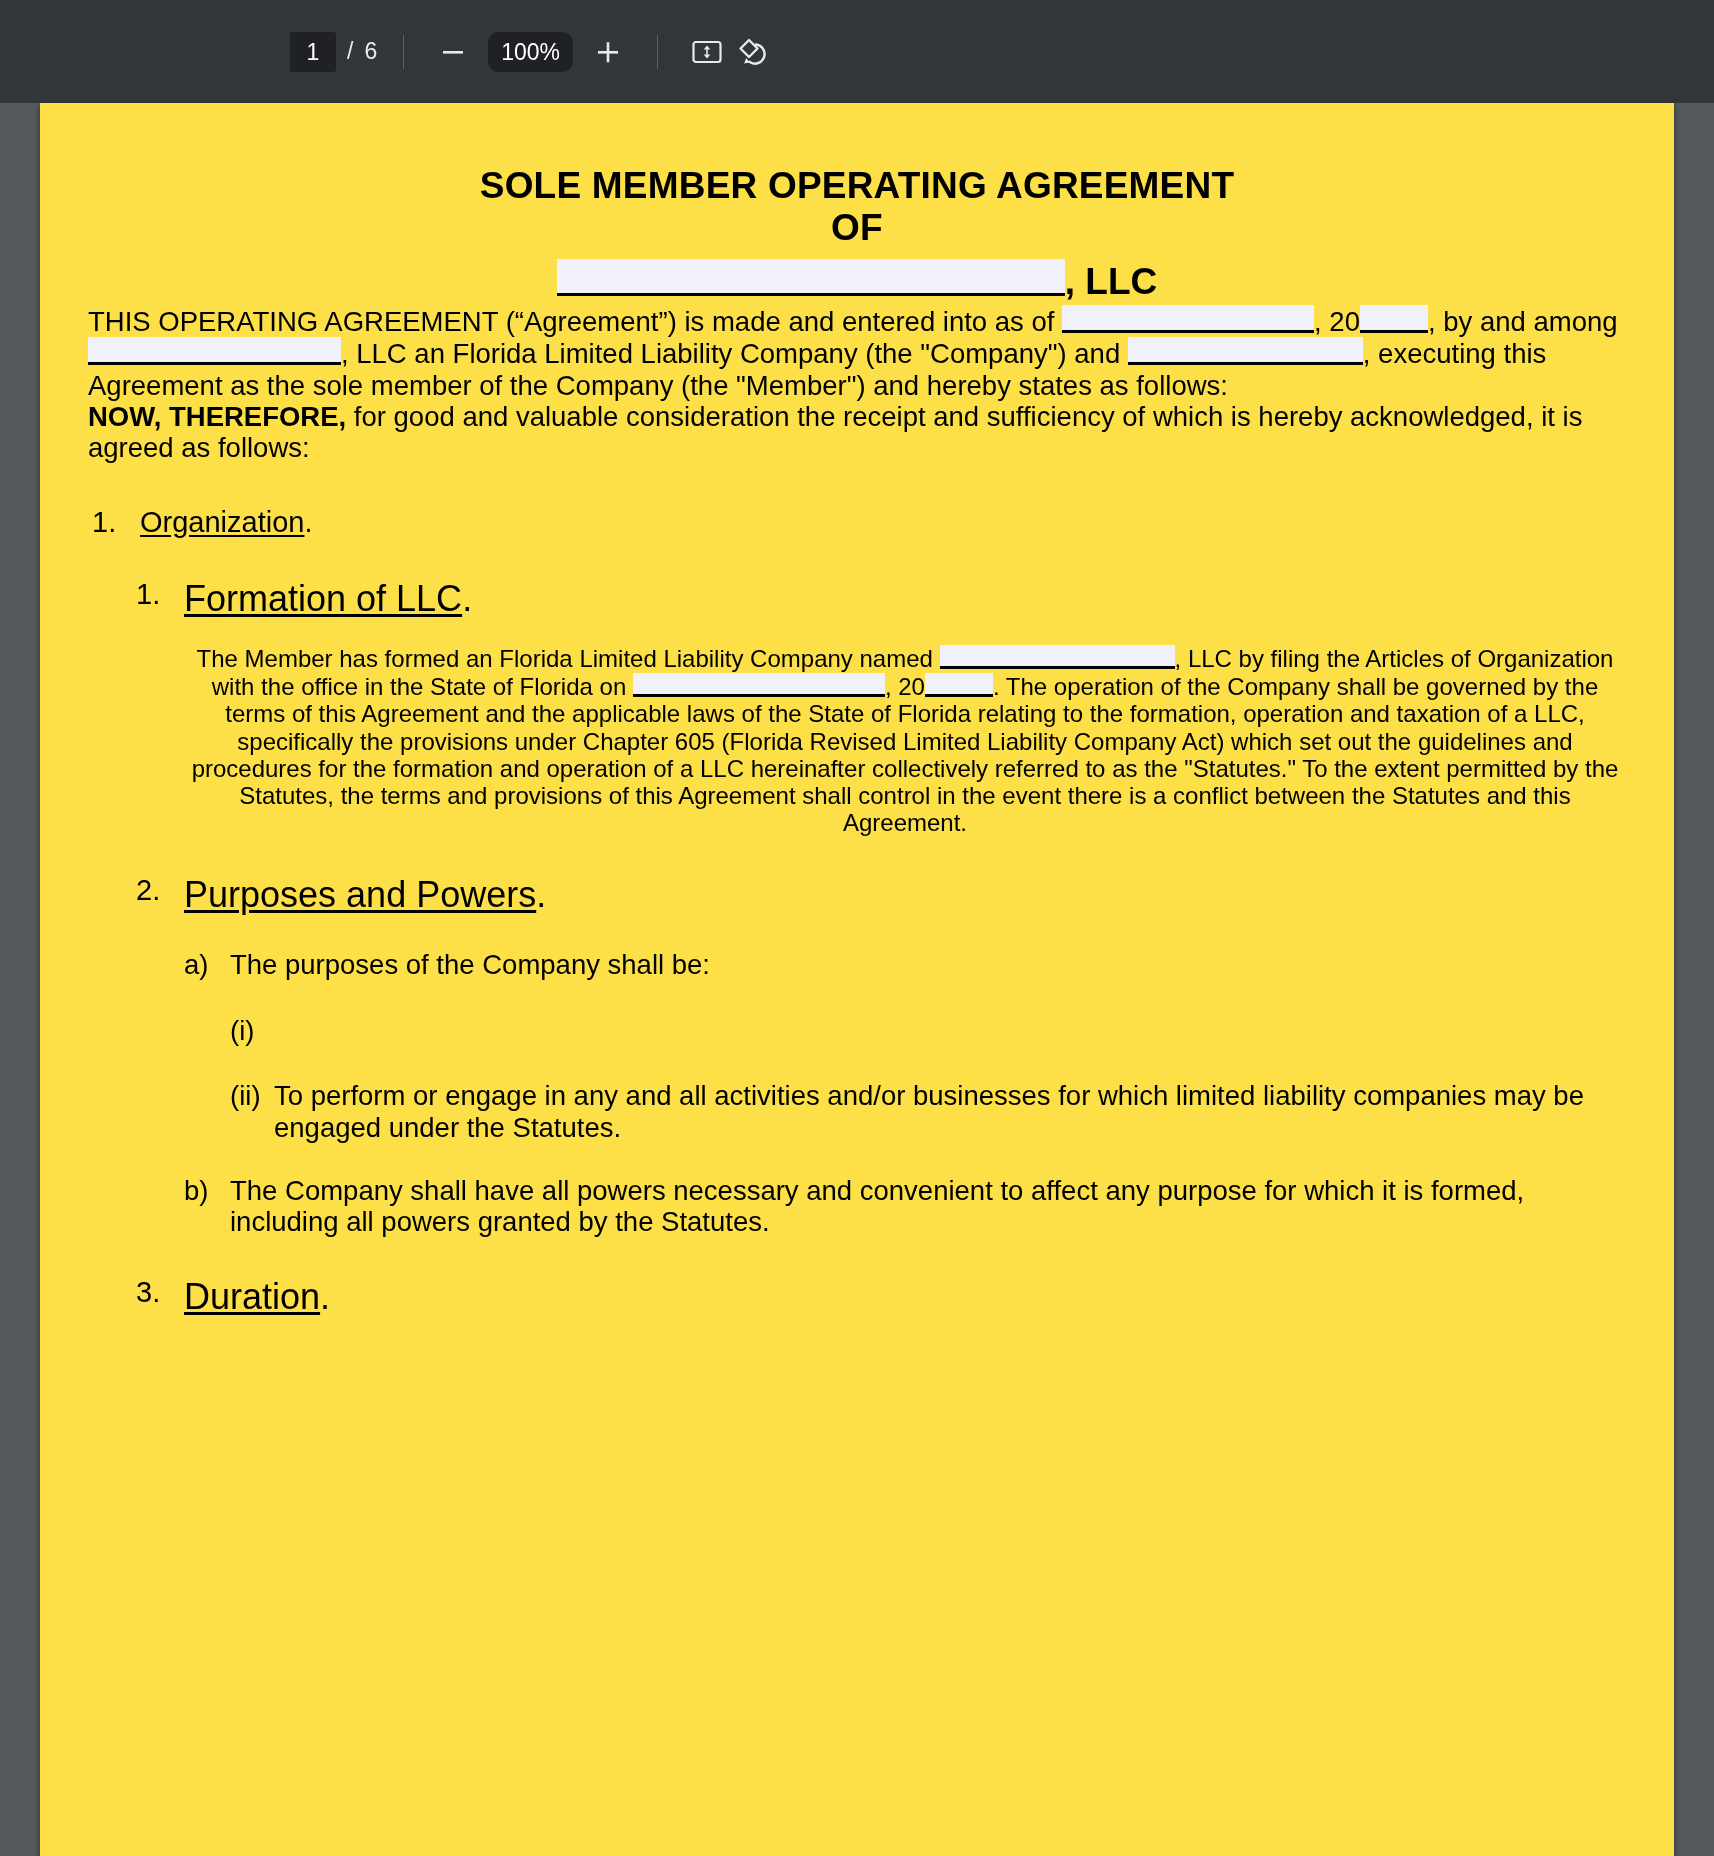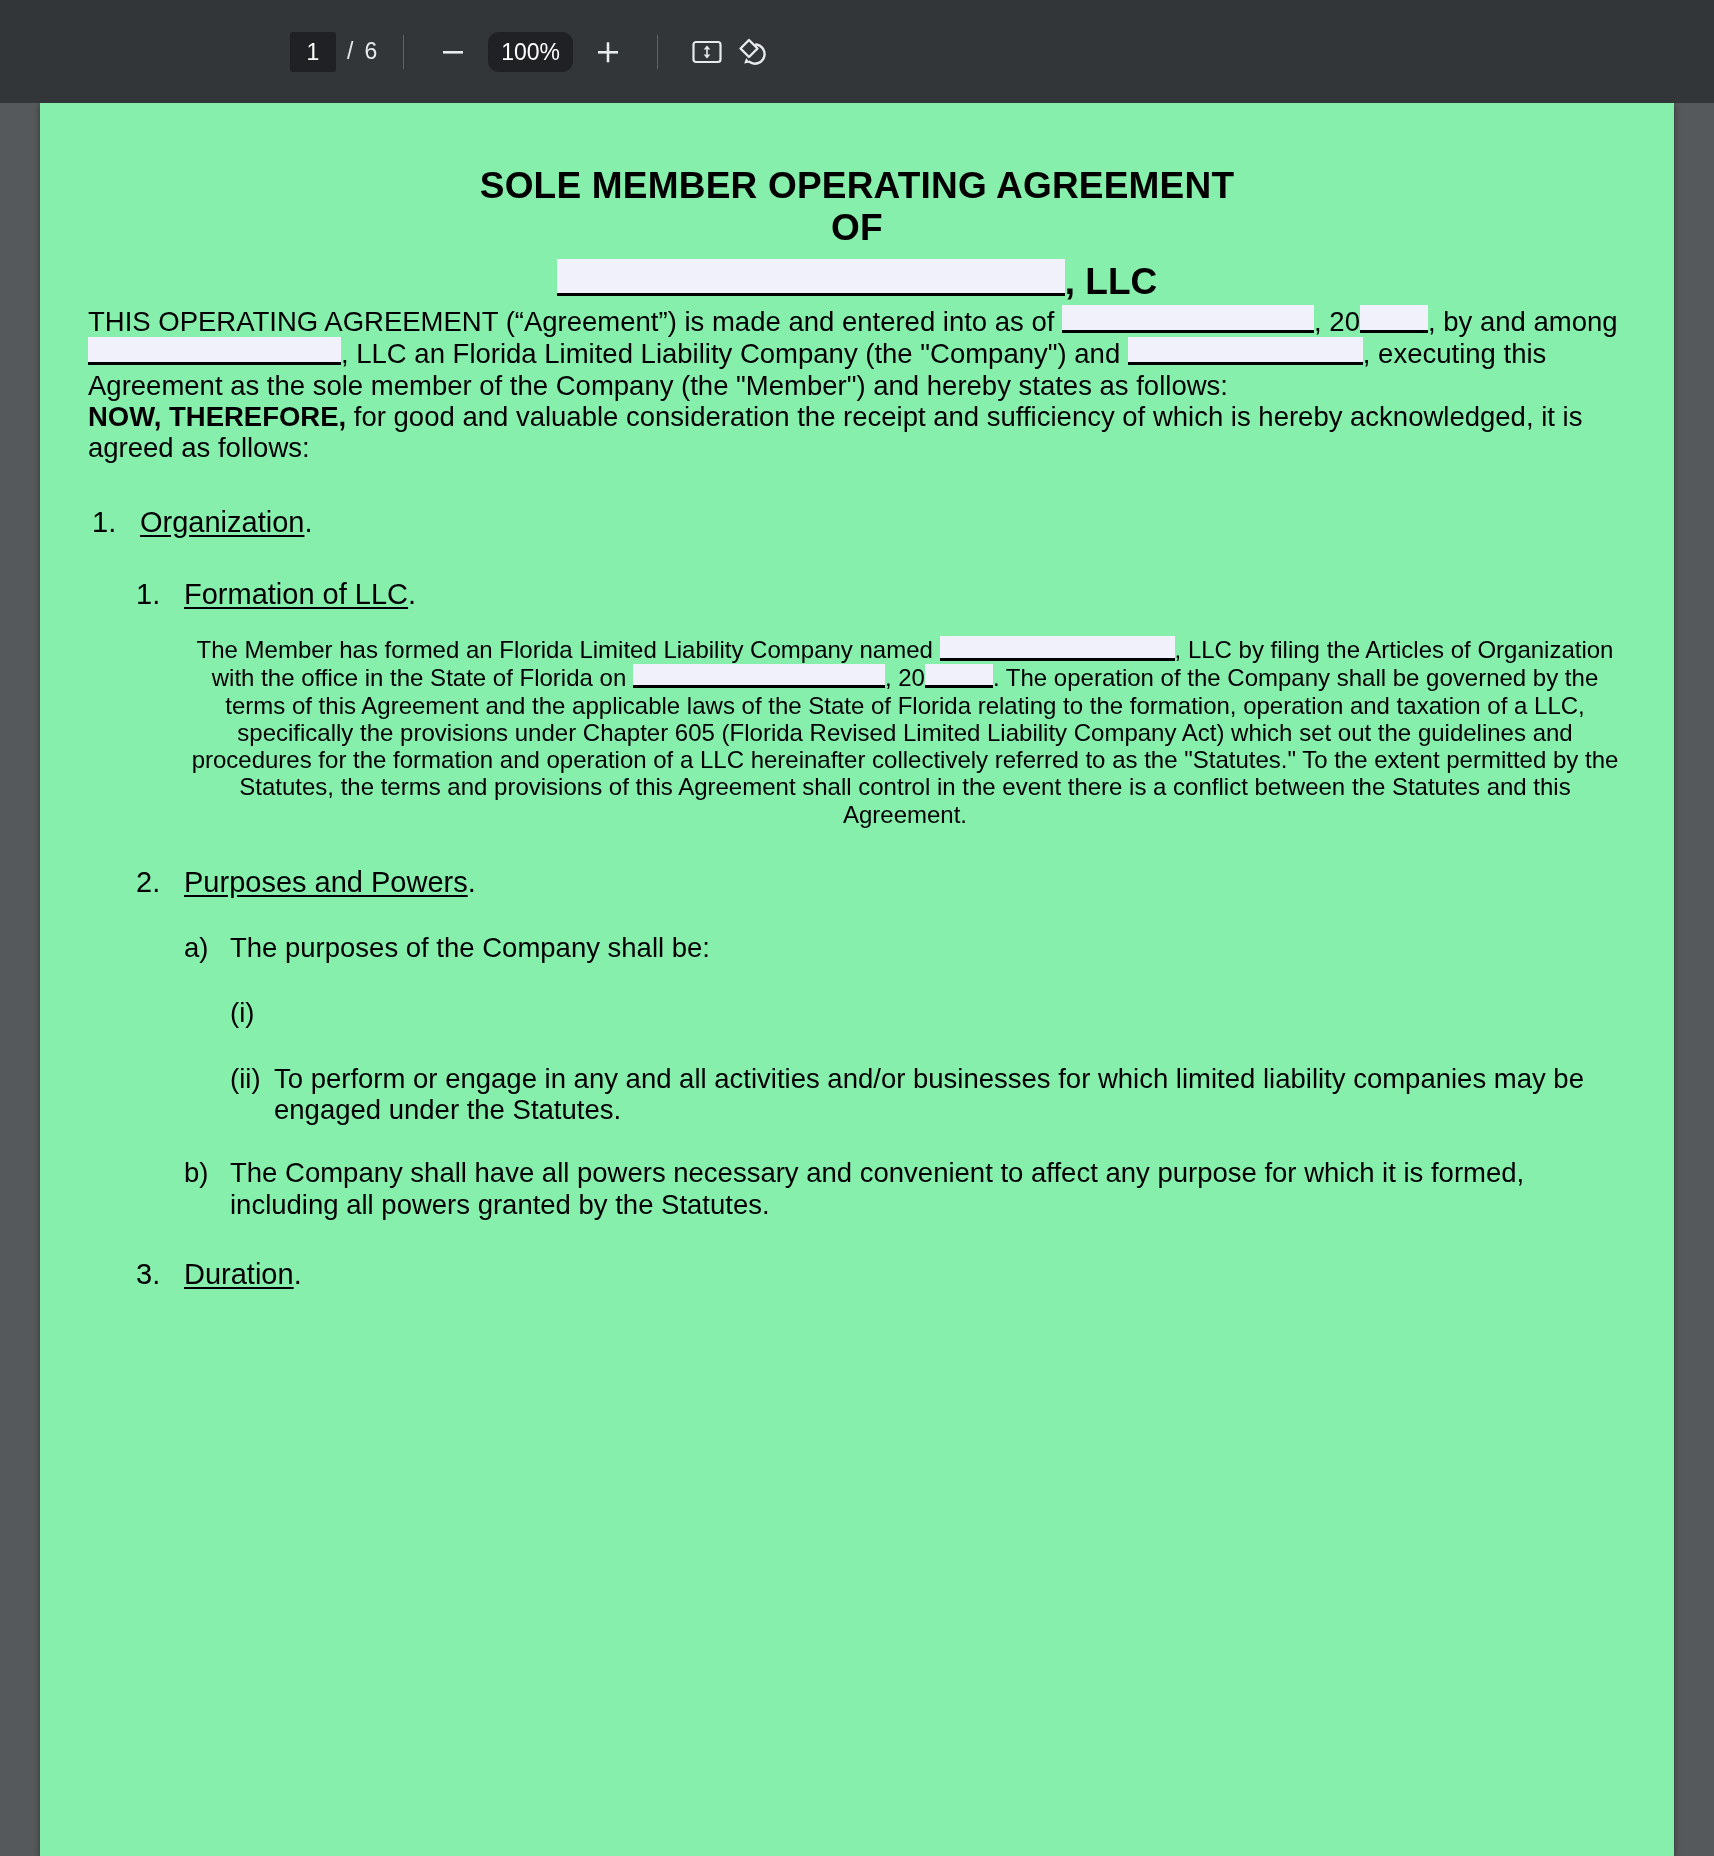--- a/index.html
+++ b/index.html
@@ -81,21 +81,21 @@
     position: relative;
     height: 1753px;
     background: #55595c;
     padding-top: 0px;
     display: flex;
     justify-content: center;
     overflow: hidden;
   }
   .page {
     width: 1634px;
-    background: #86efac;
+    background: #fde047;
     box-shadow: 0 2px 6px rgba(0,0,0,0.45);
     padding: 40px 0 0 0;
     position: relative;
     overflow: hidden;
   }
   .page-inner {
     padding: 0 48px 0 48px;
     color: #000000;
     font-size: 27.5px;
     line-height: 1.25;
@@ -157,21 +157,21 @@
   }
   .lvl1 .num { width: 48px; flex: 0 0 48px; font-size: 29px; }
   .lvl1 .txt { font-size: 29px; }
 
   .lvl2 {
     display: flex;
     margin-top: 36px;
     padding-left: 48px;
   }
   .lvl2 .num { width: 48px; flex: 0 0 48px; font-size: 29px; }
-  .lvl2 .txt { font-size: 29px; }
+  .lvl2 .txt { font-size: 36px; }
 
   .body-indent {
     margin-top: 24px;
     padding-left: 96px;
     font-size: 24px;
     line-height: 1.135;
     text-align: center;
   }
 
   .lvl3 {

